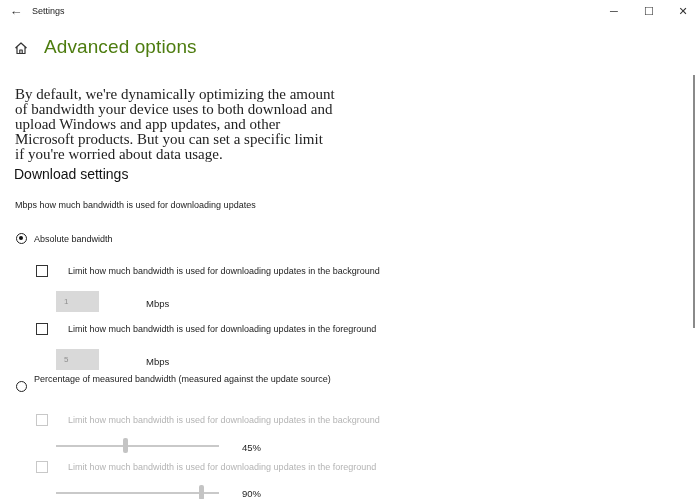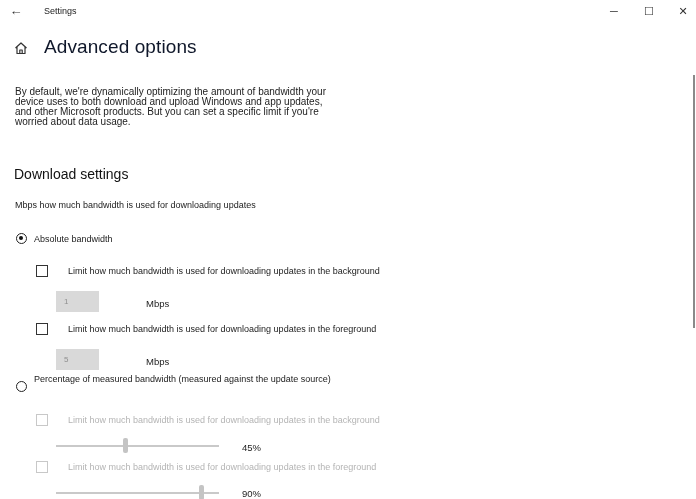--- a/index.html
+++ b/index.html
@@ -4,28 +4,28 @@
 <style>
   html, body { margin: 0; padding: 0; }
   body {
     width: 696px; height: 499px; overflow: hidden; position: relative;
     background: #ffffff; color: #000;
     font-family: "Liberation Sans", "DejaVu Sans", sans-serif;
   }
   .abs { position: absolute; }
   .titlebar { left:0; top:0; width:696px; height:24px; }
   .back-btn { left:6px; top:2px; width:20px; height:18px; font-size:13px; color:#333; text-align:center; line-height:18px; cursor:pointer; }
-  .app-title { left:44px; top:6px; font-size:9px; color:#222; }
+  .app-title { left:32px; top:6px; font-size:9px; color:#222; }
   .win-btn { top:0; width:34px; height:22px; text-align:center; line-height:22px; font-size:11px; color:#333; cursor:pointer; }
   .min-btn { left:597px; }
   .max-btn { left:632px; }
   .close-btn { left:666px; }
   .home-icon { left:13px; top:40px; width:16px; height:16px; }
-  .page-title { left:44px; top:36px; font-size:19px; color:#0f172a; font-weight:normal; letter-spacing:0.1px; }
-  .desc { left:15px; top:87px; width:320px; font-size:10px; line-height:10px; color:#222; }
+  .page-title { left:44px; top:36px; font-size:19px; color:#4d7c0f; font-weight:normal; letter-spacing:0.1px; }
+  .desc { left:15px; top:87px; width:320px; font-size:15px; line-height:15px; color:#222;font-family:Liberation Serif, serif; }
   .section-title { left:14px; top:166px; font-size:14px; color:#111; }
   .sub-label { left:15px; top:200px; font-size:9px; color:#222; }
   .radio { width:11px; height:11px; border:1.4px solid #222; border-radius:50%; box-sizing:border-box; cursor:pointer; }
   .radio.checked::after { content:""; position:absolute; left:2.2px; top:2.2px; width:4px; height:4px; border-radius:50%; background:#111; }
   .radio-label { font-size:9px; color:#222; }
   .checkbox { width:12px; height:12px; border:1.3px solid #333; box-sizing:border-box; background:#fff; cursor:pointer; }
   .checkbox.disabled { border-color:#c8c8c8; }
   .check-label { font-size:9px; color:#222;padding-left:13px; }
   .check-label.disabled { color:#b4b4b4; }
   .num-input { width:43px; height:21px; background:#d9d9d9; border:none; box-sizing:border-box; padding:0 0 0 8px; font-size:8px; color:#8f8f8f; line-height:21px; cursor:text; }

